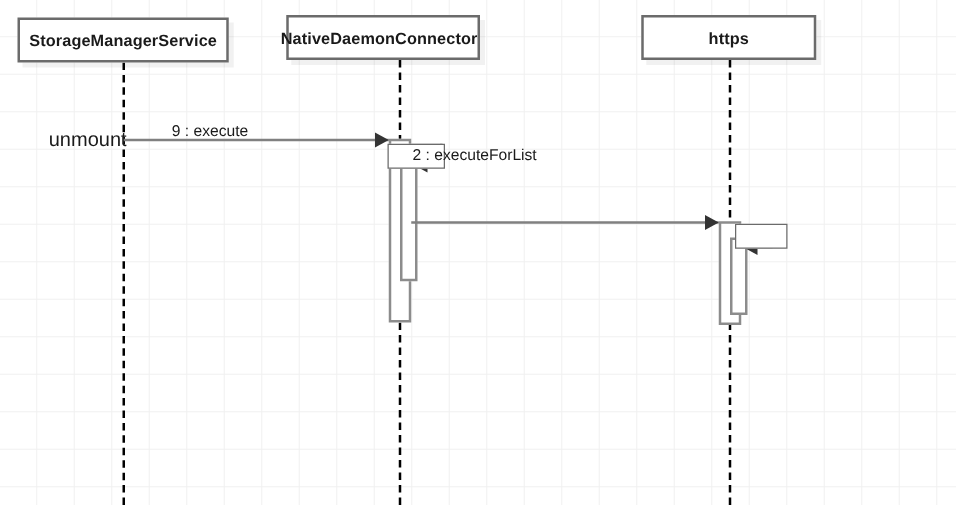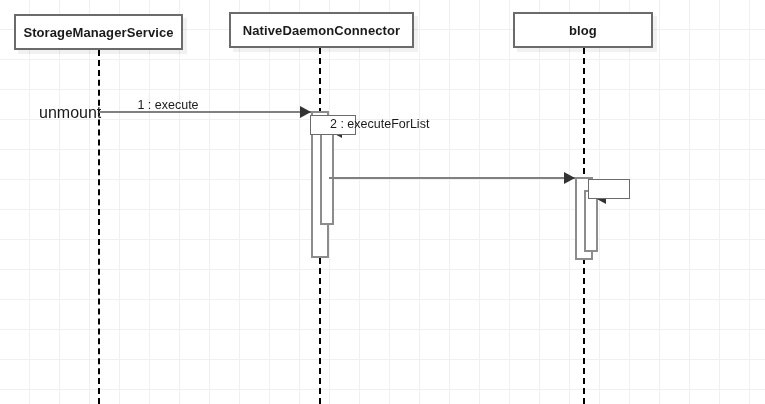--- a/index.html
+++ b/index.html
@@ -118,34 +118,34 @@
 </head>
 <body>
 
 <div id="canvas">
     <div class="lifeline" style="left: 98px; top: 50px; height: 354px;"></div>
     <div class="lifeline" style="left: 319px; top: 48px; height: 356px;"></div>
     <div class="lifeline" style="left: 583px; top: 48px; height: 356px;"></div>
     <div class="participant" style="left: 14px; top: 14px; width: 169px; height: 36px;">
       <span class="participant-label">StorageManagerService</span>
     </div>
-    <div class="participant" style="left: 229px; top: 12px; width: 185px; height: 36px;">
+    <div class="participant" style="left: 229px; top: 12px; width: 155px; height: 36px; justify-content: flex-end;">
       <span class="participant-label">NativeDaemonConnector</span>
     </div>
     <div class="participant" style="left: 513px; top: 12px; width: 140px; height: 36px;">
-      <span class="participant-label">blog</span>
+      <span class="participant-label">https</span>
     </div>
     <div class="activation" style="left: 311px; top: 111px; width: 18px; height: 147px;"></div>
     <div class="activation" style="left: 320px; top: 125px; width: 14px; height: 100px;"></div>
     <div class="activation" style="left: 575px; top: 177px; width: 18px; height: 83px;"></div>
     <div class="activation" style="left: 584px; top: 190px; width: 14px; height: 62px;"></div>
     <div class="free-label" style="left: 39px; top: 104px;">unmount</div>
     <div class="msg-line" style="left: 99px; top: 111px; width: 212px;"></div>
     <div class="msg-arrow" style="left: 300px; top: 106px;"></div>
-    <div class="msg-label" style="left: 168px; top: 98px; transform: translateX(-50%);">1 : execute</div>
+    <div class="msg-label" style="left: 168px; top: 98px; transform: translateX(-50%);">9 : execute</div>
     <div class="seg-h" style="left: 329px; top: 115px; width: 25px;"></div>
     <div class="seg-v" style="left: 352px; top: 115px; height: 16px;"></div>
     <div class="seg-h" style="left: 339px; top: 131px; width: 15px;"></div>
     <div class="msg-arrow left" style="left: 331px; top: 126px;"></div>
     <div class="num-box" style="left: 310px; top: 115px; width: 46px; height: 20px;"></div>
     <div class="msg-label" style="left: 330px; top: 117px;">2 : executeForList</div>
     <div class="msg-line" style="left: 329px; top: 177px; width: 246px;"></div>
     <div class="msg-arrow" style="left: 564px; top: 172px;"></div>
     <div class="seg-h" style="left: 593px; top: 181px; width: 25px;"></div>
     <div class="seg-v" style="left: 616px; top: 181px; height: 16px;"></div>

